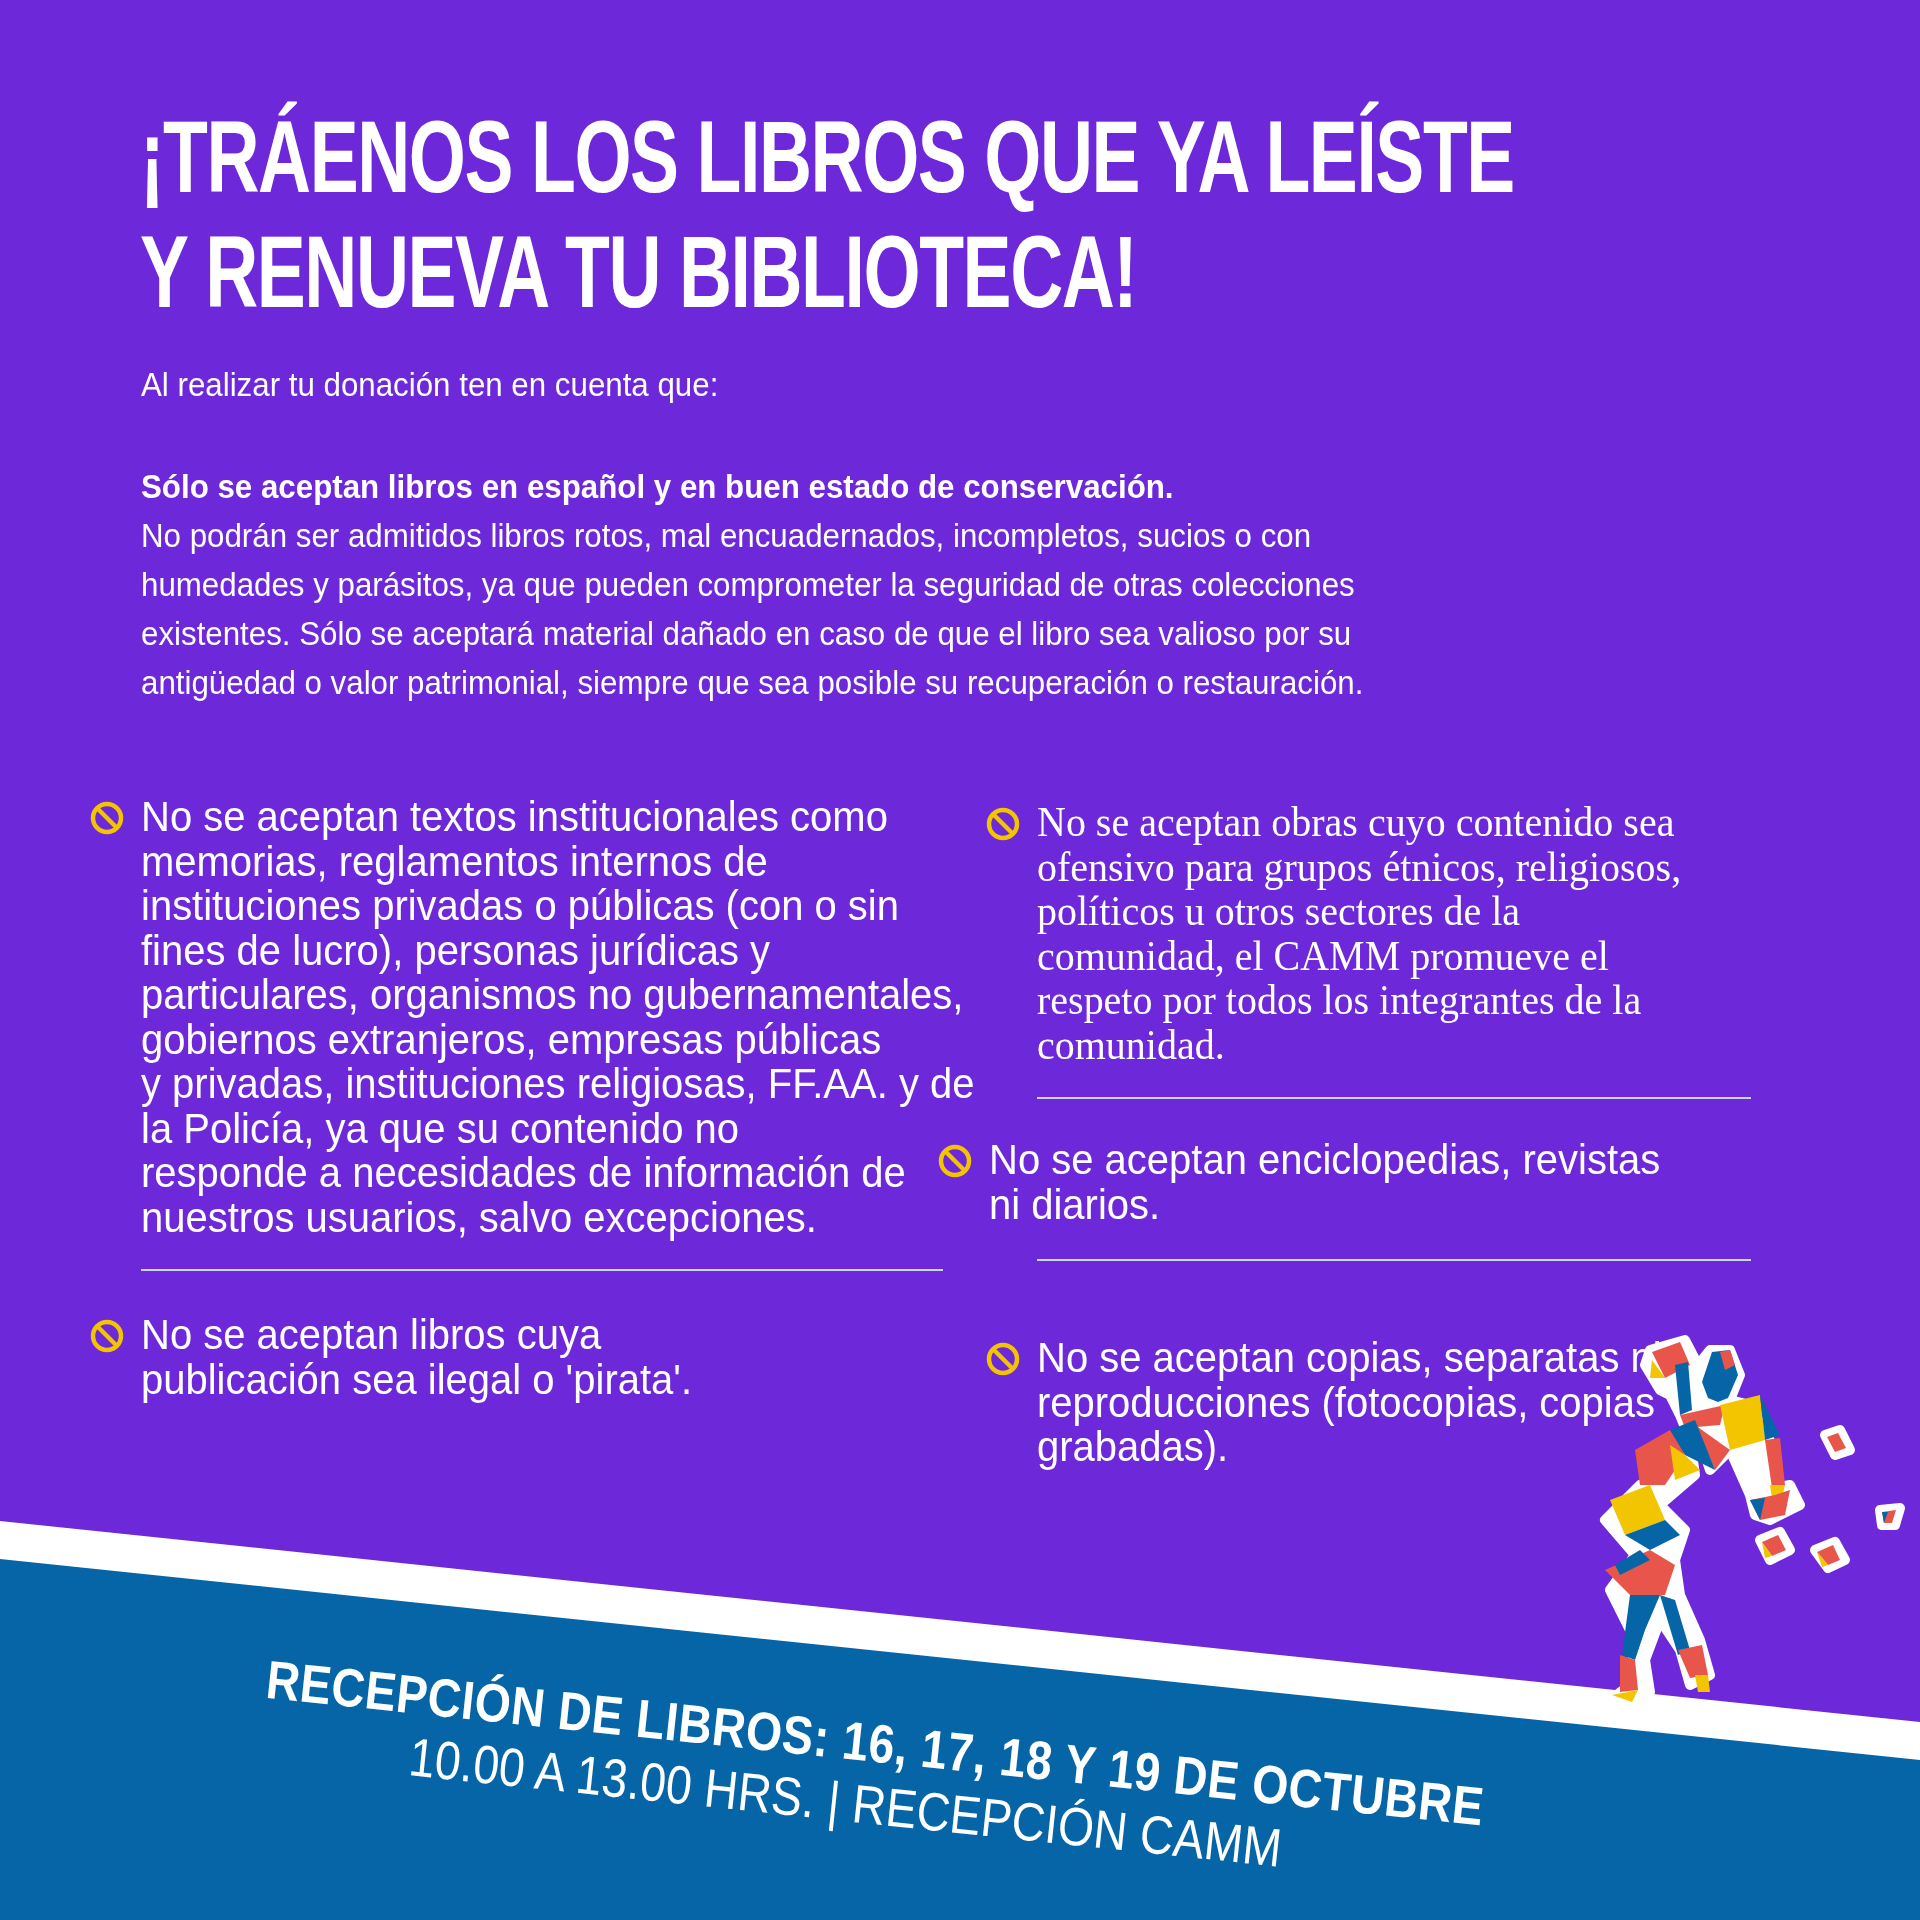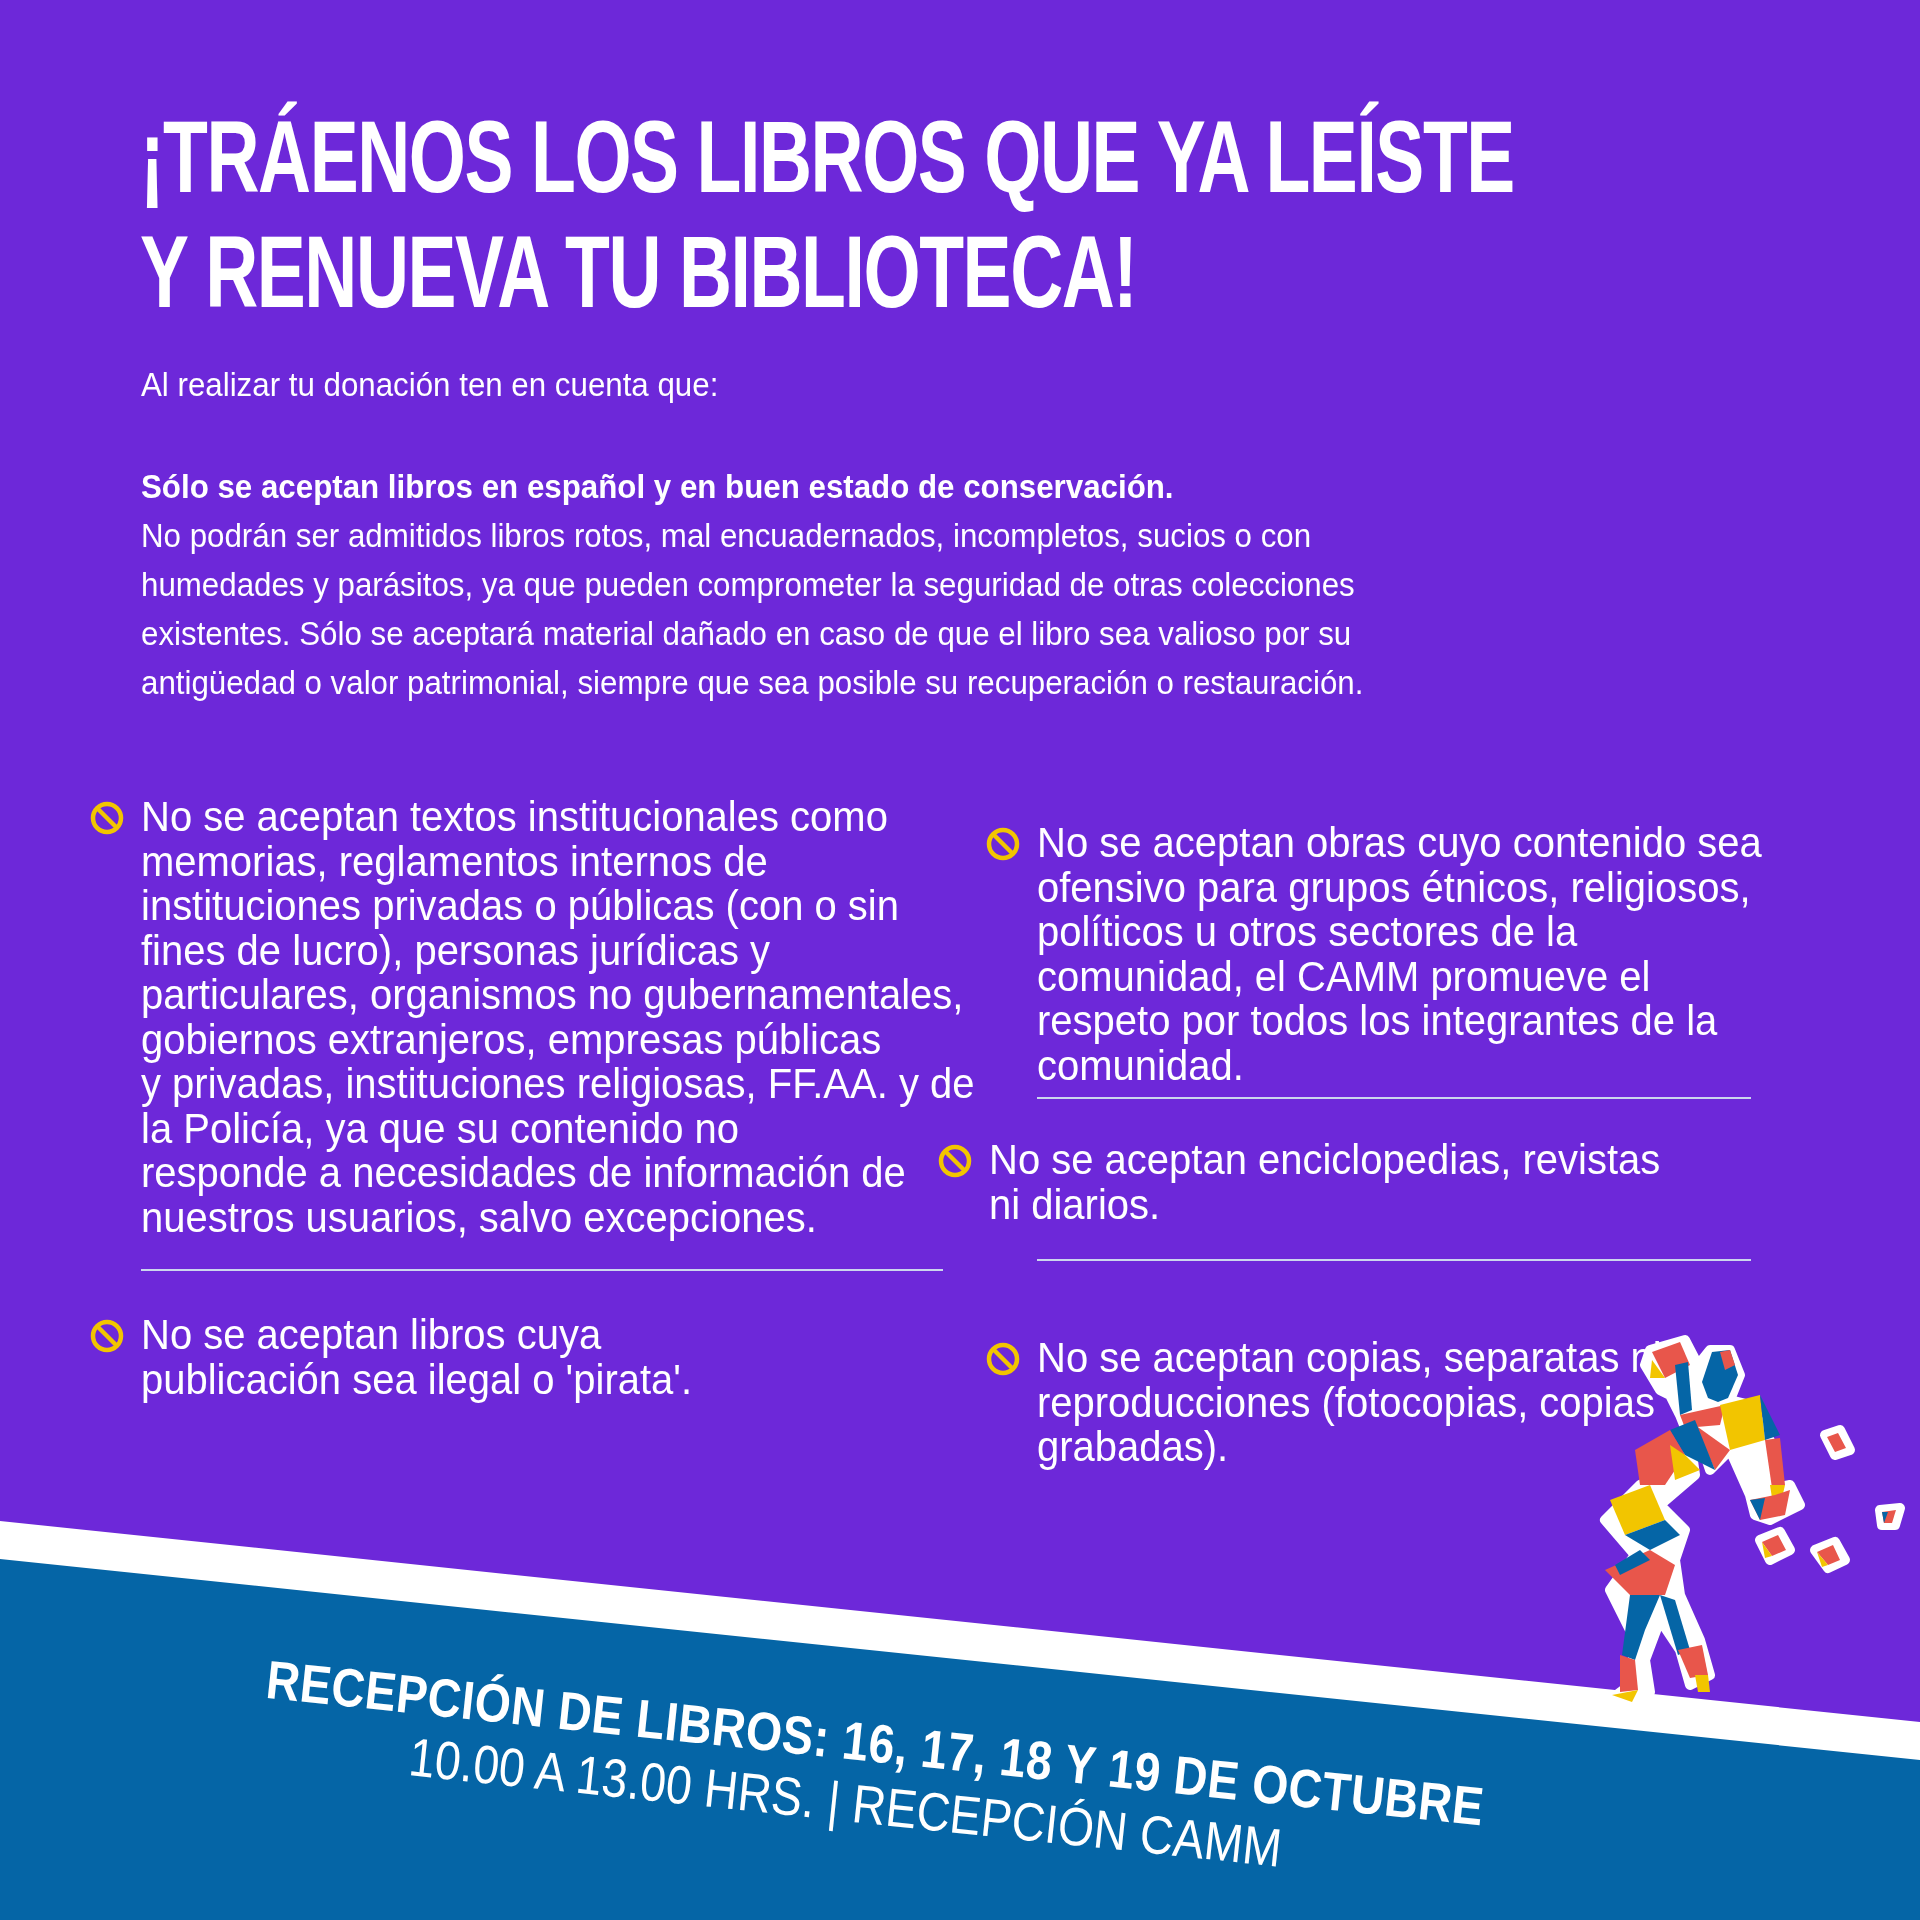--- a/index.html
+++ b/index.html
@@ -70,21 +70,21 @@
         <circle cx="18" cy="18" r="14" fill="none" stroke="#F2C500" stroke-width="4.5"></circle>
         <line x1="8.5" y1="8.5" x2="27.5" y2="27.5" stroke="#F2C500" stroke-width="4.5"></line>
       </svg>
       <div class="txt">
         <span>No se aceptan libros cuya</span>
         <span>publicación sea ilegal o 'pirata'.</span>
       </div>
     </div>
   </div>
 
-  <div class="col" style="left:1037px; top:820px;">
+  <div class="col" style="left:1037px; top:800px;font-family:Liberation Serif, serif;">
     <div class="item">
       <svg class="ico" viewBox="0 0 36 36">
         <circle cx="18" cy="18" r="14" fill="none" stroke="#F2C500" stroke-width="4.5"></circle>
         <line x1="8.5" y1="8.5" x2="27.5" y2="27.5" stroke="#F2C500" stroke-width="4.5"></line>
       </svg>
       <div class="txt">
         <span>No se aceptan obras cuyo contenido sea</span>
         <span>ofensivo para grupos étnicos, religiosos,</span>
         <span>políticos u otros sectores de la</span>
         <span>comunidad, el CAMM promueve el</span>

